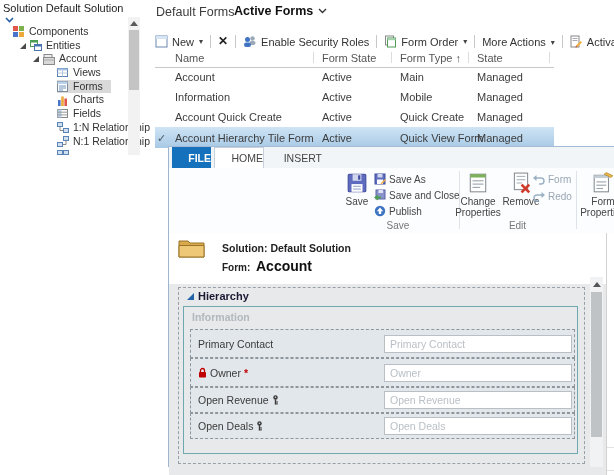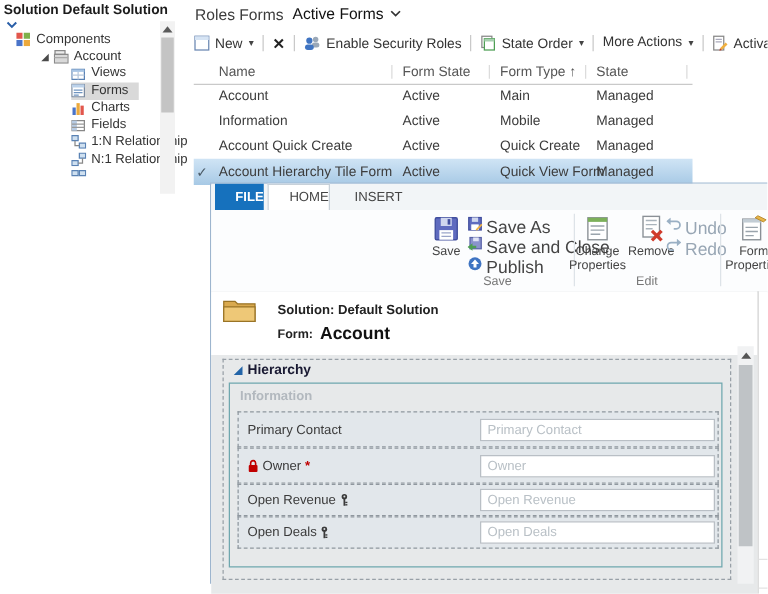--- a/index.html
+++ b/index.html
@@ -3,37 +3,37 @@
 <meta charset="utf-8">
 <style>
   html,body{margin:0;padding:0}
   body{width:614px;height:475px;position:relative;overflow:hidden;background:#fff;
        font-family:"Liberation Sans",sans-serif;color:#333}
   .abs{position:absolute}
   svg{display:block}
 
   
   #sidebar{left:0;top:0;width:150px;height:157px;overflow:hidden}
-  .sb-title{position:absolute;left:3px;top:2px;font-size:11px;font-weight:bold;color:#1c1c1c}
+  .sb-title{position:absolute;left:3px;top:2px;font-size:11px;font-weight:normal;color:#1c1c1c}
   .sb-chevron{position:absolute;left:5px;top:17px}
   .tree{position:absolute;left:0;top:25px;margin:0;padding:0;list-style:none;font-size:10.5px;color:#333}
   .tree li{height:13.7px;line-height:13.7px;display:flex;align-items:center;white-space:nowrap;cursor:default}
   .lvl1{padding-left:13px}.lvl2{padding-left:20px}.lvl3{padding-left:33px}.lvl4{padding-left:57px}
   .exp{width:0;height:0;border-left:6px solid transparent;border-bottom:6px solid #4a4a4a;margin-right:4px}
   .ticon{width:12px;height:11px;margin-right:4px;flex:0 0 auto}
   .tsel{background:#d9d9d9;padding:0 8px 0 0;display:flex;align-items:center;height:13.7px}
   .sb-scroll{position:absolute;left:128px;top:17px;width:12px;height:138px;background:#f2f2f2}
   .sb-arrow{position:absolute;left:2px;top:4px;width:0;height:0;border-left:4px solid transparent;border-right:4px solid transparent;border-bottom:5px solid #5a5a5a}
   .sb-thumb{position:absolute;left:1px;top:13px;width:10px;height:60px;background:#c4c4c4}
 
   
   #grid{left:155px;top:0;width:399px;height:148px}
   .g-title{position:absolute;left:1px;top:5px;font-size:12.5px;color:#3c3c3c}
-  .g-view{position:absolute;left:79px;top:4px;font-size:12.5px;font-weight:normal;color:#111;display:flex;align-items:center;gap:5px;cursor:pointer}
-  .tb{position:absolute;left:0;top:28px;height:20px;width:100%;display:flex;align-items:flex-start;font-size:11px;color:#333}
+  .g-view{position:absolute;left:79px;top:4px;font-size:12.5px;font-weight:bold;color:#111;display:flex;align-items:center;gap:5px;cursor:pointer}
+  .tb{position:absolute;left:0;top:28px;height:20px;width:100%;display:flex;align-items:flex-end;font-size:11px;color:#333}
   .tbtn{display:flex;align-items:center;gap:4px;cursor:pointer;white-space:nowrap}
   .tsep{width:1px;height:13px;background:#c9c9c9;margin:0 7px;flex:0 0 auto}
   .dd{font-size:8px;color:#444;margin-left:1px}
   .ghead{position:absolute;left:0;top:48px;height:19px;width:100%;border-bottom:1px solid #c9c9c9;font-size:11px;color:#555}
   .hsep{position:absolute;top:4px;width:1px;height:11px;background:#dcdcdc}
   .cell{position:absolute;top:50%;transform:translateY(-50%);white-space:nowrap}
   .c0{left:20px}.c1{left:167px}.c2{left:245px}.c3{left:322px}
   .grow{position:absolute;left:0;width:100%;height:20px;font-size:11px;color:#3c3c3c;cursor:pointer}
   .grow.sel{height:21px;background:linear-gradient(180deg,#cfe4f5,#a7c9e5)}
   .rowchk{position:absolute;left:2px;top:50%;transform:translateY(-50%);font-size:11px;color:#4a5a66}
@@ -42,21 +42,21 @@
   .dlg-topline{left:168px;top:146px;width:446px;height:1px;background:#a3bbd4}
   .dlg-leftline{left:168px;top:147px;width:1px;height:320px;background:#9db5ce}
   #tabbar{left:169px;top:147px;width:445px;height:21px;background:#f2f5f7}
   .tab{position:absolute;top:0;height:21px;display:flex;align-items:center;justify-content:flex-end;font-size:10.5px;color:#444;cursor:pointer}
   .tab-file{left:3px;width:39px;background:#1671bd;color:#fff;font-weight:bold}
   .tab-home{left:45px;width:50px;background:#fff;border:1px solid #c8d1d9;border-bottom:none;box-sizing:border-box}
   .tab-insert{left:99px;width:54px}
   #ribbon{left:169px;top:168px;width:445px;height:65px;background:#fcfdfe;border-bottom:1px solid #ccd4da}
   .bigbtn{position:absolute;top:2px;height:50px;display:flex;flex-direction:column;align-items:center;font-size:10px;color:#444;text-align:center;line-height:10.5px;cursor:pointer}
   .bigbtn .ic{margin:2px 0 3px 0}
-  .smallbtn{position:absolute;display:flex;align-items:flex-start;gap:3px;font-size:14px;color:#444;cursor:pointer;white-space:nowrap}
+  .smallbtn{position:absolute;display:flex;align-items:flex-end;gap:3px;font-size:10px;color:#444;cursor:pointer;white-space:nowrap}
   .smallbtn.dis{color:#98a6b4;cursor:default}
   .rsep{position:absolute;top:3px;width:1px;height:58px;background:#dde3e8}
   .glabel{position:absolute;top:52px;font-size:10px;color:#777;text-align:center}
   
   #edhead{left:169px;top:233px;width:437px;height:51px;background:#fff}
   .sol-line{position:absolute;left:53px;top:9px;font-size:10.5px;font-weight:bold;color:#222}
   .form-lbl{position:absolute;left:53px;top:29px;font-size:10px;font-weight:bold;color:#222}
   .form-name{position:absolute;left:87px;top:25px;font-size:14px;font-weight:bold;color:#111}
   
   #canvas{left:169px;top:284px;width:437px;height:233px;background:#e7e9ea}
@@ -91,20 +91,32 @@
       <span class="ticon">
         <svg width="11" height="11" viewBox="0 0 11 11">
             <rect x="0" y="0" width="5" height="5" fill="#e2574c"></rect>
             <rect x="6" y="0" width="5" height="5" fill="#7eb04b"></rect>
             <rect x="0" y="6" width="5" height="5" fill="#4a74c9"></rect>
             <rect x="6" y="6" width="5" height="5" fill="#eca93c"></rect>
           </svg>
       </span>
         <span>Components</span>
     </li>
+    <li class="lvl2">
+      <span class="exp"></span>
+      <span class="ticon">
+        <svg width="12" height="11" viewBox="0 0 12 11">
+            <rect x="0.5" y="0.5" width="7" height="6" fill="#fff" stroke="#4d9e53"></rect>
+            <rect x="0.5" y="0.5" width="7" height="2" fill="#4d9e53"></rect>
+            <rect x="4.5" y="4.5" width="7" height="6" fill="#fff" stroke="#4a74b0"></rect>
+            <rect x="4.5" y="4.5" width="7" height="2" fill="#4a74b0"></rect>
+          </svg>
+      </span>
+        <span>Entities</span>
+    </li>
     <li class="lvl3">
       <span class="exp"></span>
       <span class="ticon">
         <svg width="12" height="11" viewBox="0 0 12 11">
             <rect x="1" y="0.5" width="8" height="3" fill="#ececec" stroke="#8a8a8a"></rect>
             <rect x="0.5" y="3.5" width="11" height="7" fill="#d9d9d9" stroke="#8a8a8a"></rect>
             <line x1="0.5" y1="6" x2="11.5" y2="6" stroke="#aaa"></line>
           </svg>
       </span>
         <span>Account</span>
@@ -184,21 +196,21 @@
       </span>
     </li>
   </ul>
   <div class="sb-scroll">
     <div class="sb-arrow"></div>
     <div class="sb-thumb"></div>
   </div>
 </div>
 
 <div id="grid" class="abs">
-  <div class="g-title">Roles Forms</div>
+  <div class="g-title">Default Forms</div>
   <div class="g-view">
     <span>Active Forms</span>
     <svg width="9" height="6" viewBox="0 0 9 6">
         <polyline points="1,1 4.5,4.5 8,1" fill="none" stroke="#333" stroke-width="1.4"></polyline>
       </svg>
   </div>
 
   <div class="tb">
     <span style="width:3px"></span>
     <span class="tbtn">
@@ -223,21 +235,21 @@
         </svg>
       <span>Enable Security Roles</span>
     </span>
     <span class="tsep"></span>
     <span class="tbtn">
       <svg width="13" height="13" viewBox="0 0 13 13">
           <rect x="1.5" y="1" width="8" height="9" fill="#fff" stroke="#888"></rect>
           <rect x="3.5" y="3" width="8" height="9" fill="#fff" stroke="#4d9e53"></rect>
           <rect x="3.5" y="3" width="8" height="2.2" fill="#a6cfae"></rect>
         </svg>
-      <span>State Order</span>
+      <span>Form Order</span>
       <span class="dd">▾</span>
     </span>
     <span class="tsep"></span>
     <span class="tbtn">
       <span>More Actions</span>
       <span class="dd">▾</span>
     </span>
     <span class="tsep"></span>
     <span class="tbtn">
       <svg width="13" height="13" viewBox="0 0 13 13">
@@ -369,21 +381,21 @@
           <line x1="5" y1="14" x2="12" y2="14" stroke="#9aa4ac"></line>
         </svg>
     </span>
     <span>Change Properties</span>
   </div>
   <div class="smallbtn dis" style="left:364px;top:6px">
     <svg width="12" height="10" viewBox="0 0 12 10">
         <path d="M3,3 h5 a3,3 0 0 1 0,6 h-2" fill="none" stroke="#9ab0c4" stroke-width="1.4"></path>
         <polygon points="3.5,0 3.5,6 0,3" fill="#9ab0c4"></polygon>
       </svg>
-    <span>Undo</span>
+    <span>Form</span>
   </div>
   <div class="smallbtn dis" style="left:364px;top:23px">
     <svg width="12" height="10" viewBox="0 0 12 10">
         <path d="M9,3 h-5 a3,3 0 0 0 0,6 h2" fill="none" stroke="#9ab0c4" stroke-width="1.4"></path>
         <polygon points="8.5,0 8.5,6 12,3" fill="#9ab0c4"></polygon>
       </svg>
     <span>Redo</span>
   </div>
   <div class="glabel" style="left:292px;width:113px">Edit</div>
   <div class="rsep" style="left:407px"></div>

